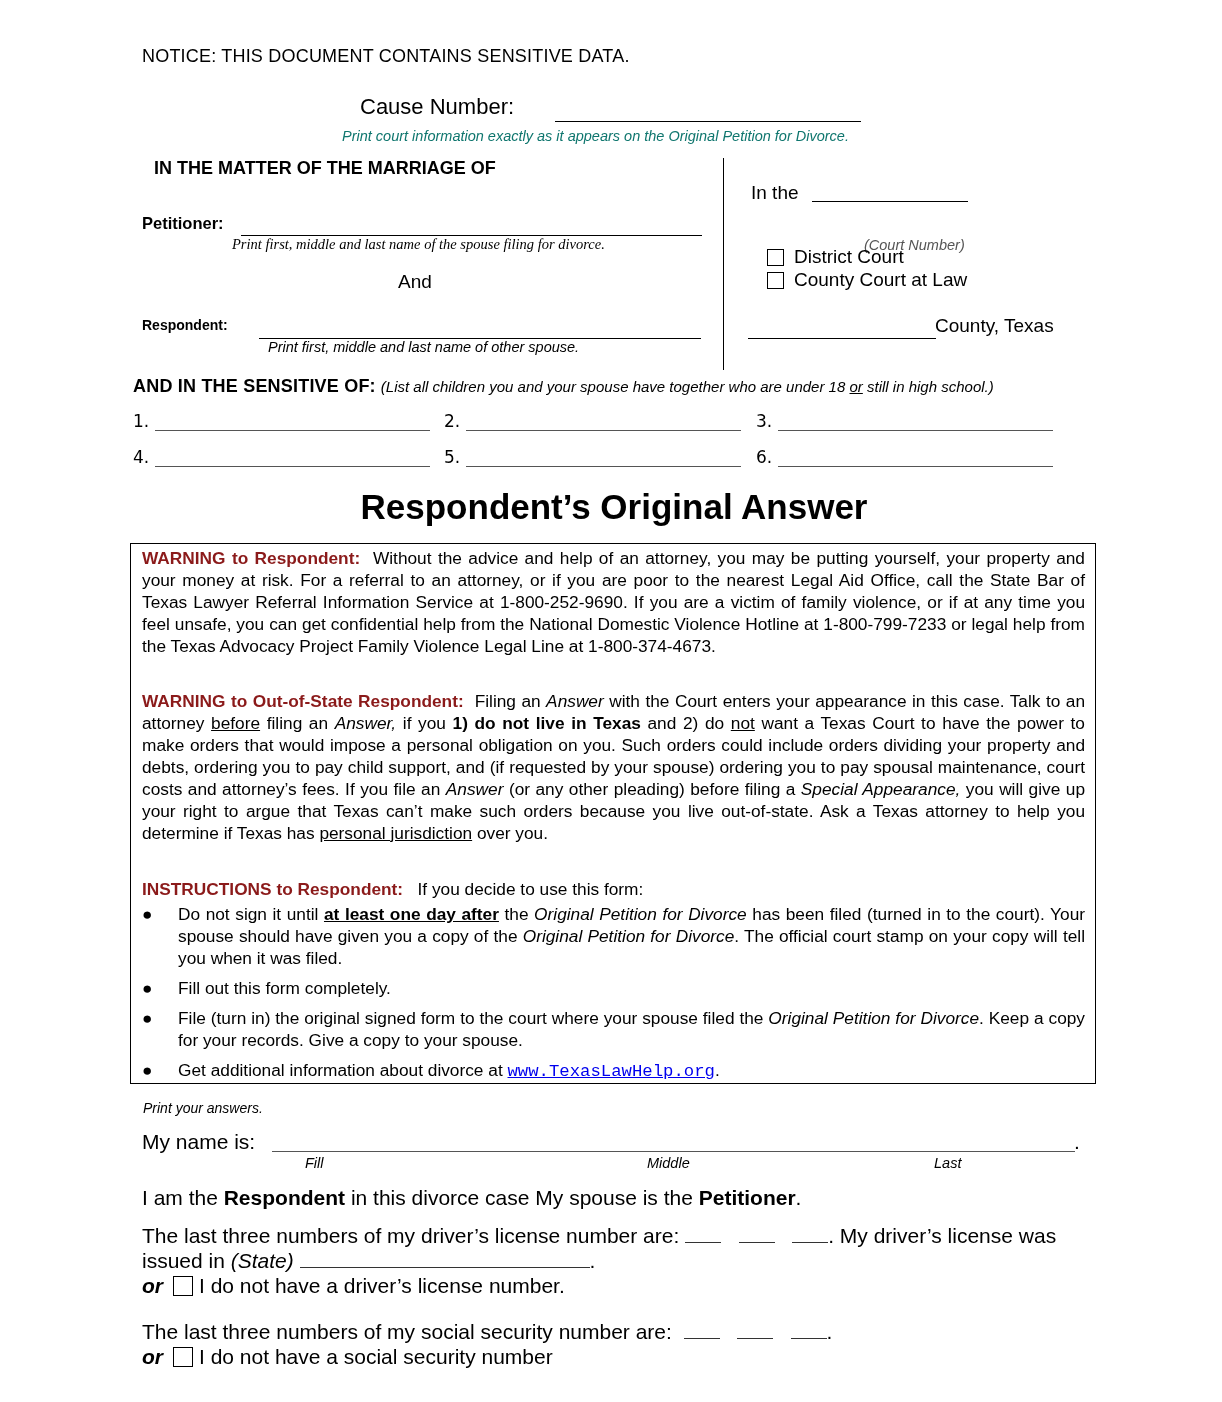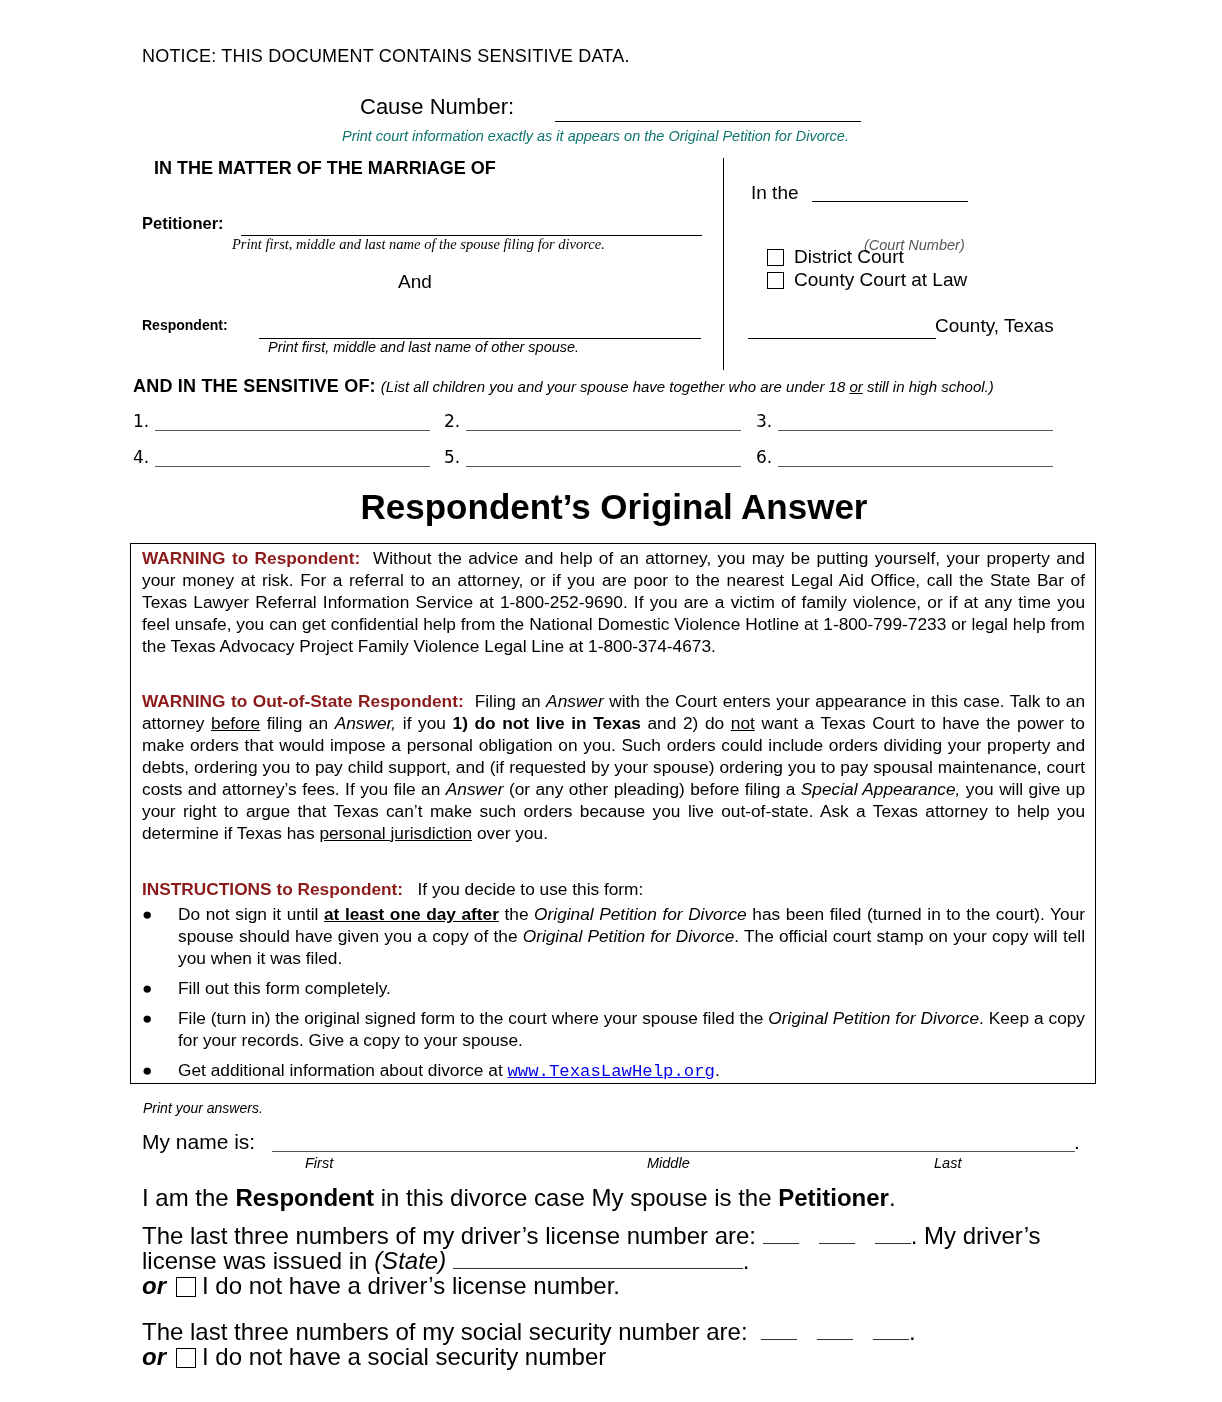--- a/index.html
+++ b/index.html
@@ -38,21 +38,21 @@
   .red { color: #8b1a1a; font-weight: bold; }
   .bullet { position: absolute; left: 142px; width: 943px; font-size: 17.3px; line-height: 22px; }
   .bullet .dot { position: absolute; left: 0; top: 0; }
   .bullet .btxt { margin-left: 36px; text-align: justify; display: block; }
   .link { color: #0000ee; text-decoration: underline; font-family: Liberation Mono, monospace; }
   .print-ans { left: 143px; top: 1100px; font-size: 14px; font-style: italic; }
   .name-row { left: 142px; top: 1130px; font-size: 21px; }
   .name-line { left: 272px; top: 1151px; width: 803px; border-bottom: 1px solid #555; }
   .name-dot { left: 1074px; top: 1130px; font-size: 21px; }
   .sub { position: absolute; top: 1155px; font-size: 14.5px; font-style: italic; }
-  .stmt { position: absolute; left: 142px; font-size: 24px; line-height: 25px; }
+  .stmt { position: absolute; left: 142px; font-size: 21px; line-height: 25px; }
   .sline { display: inline-block; border-bottom: 1px solid #333; height: 18px; vertical-align: baseline; }
   .ibox { display: inline-block; width: 20px; height: 20px; border: 1.5px solid #000; box-sizing: border-box; vertical-align: -3px; margin: 0 6px 0 10px; }
 </style>
 </head>
 <body>
 
 <div class="abs notice">NOTICE: THIS DOCUMENT CONTAINS SENSITIVE DATA.</div>
 <div class="abs cause-label">Cause Number:</div>
 <div class="line cause-line"></div>
 <div class="abs court-hint">Print court information exactly as it appears on the Original Petition for Divorce.</div>
@@ -144,21 +144,21 @@
 </div>
 <div class="bullet" style="top:1059px;">
   <span class="dot">●</span>
   <span class="btxt"><span>Get additional information about divorce at </span><a class="link">www.TexasLawHelp.org</a><span>.</span></span>
 </div>
 
 <div class="abs print-ans">Print your answers.</div>
 <div class="abs name-row">My name is:</div>
 <div class="line name-line"></div>
 <div class="abs name-dot">.</div>
-<div class="sub" style="left:305px;">First</div>
+<div class="sub" style="left:305px;">Fill</div>
 <div class="sub" style="left:647px;">Middle</div>
 <div class="sub" style="left:934px;">Last</div>
 
 <div class="stmt" style="top:1185px;">
   <span>I am the </span><b>Respondent</b><span> in this divorce case   My spouse is the </span><b>Petitioner</b><span>.</span>
 </div>
 
 <div class="stmt" style="top:1223px; width:960px;">
   <span>The last three numbers of my driver’s license number are:</span>
   <span class="sline" style="width:36px;"></span>&nbsp;&nbsp;

